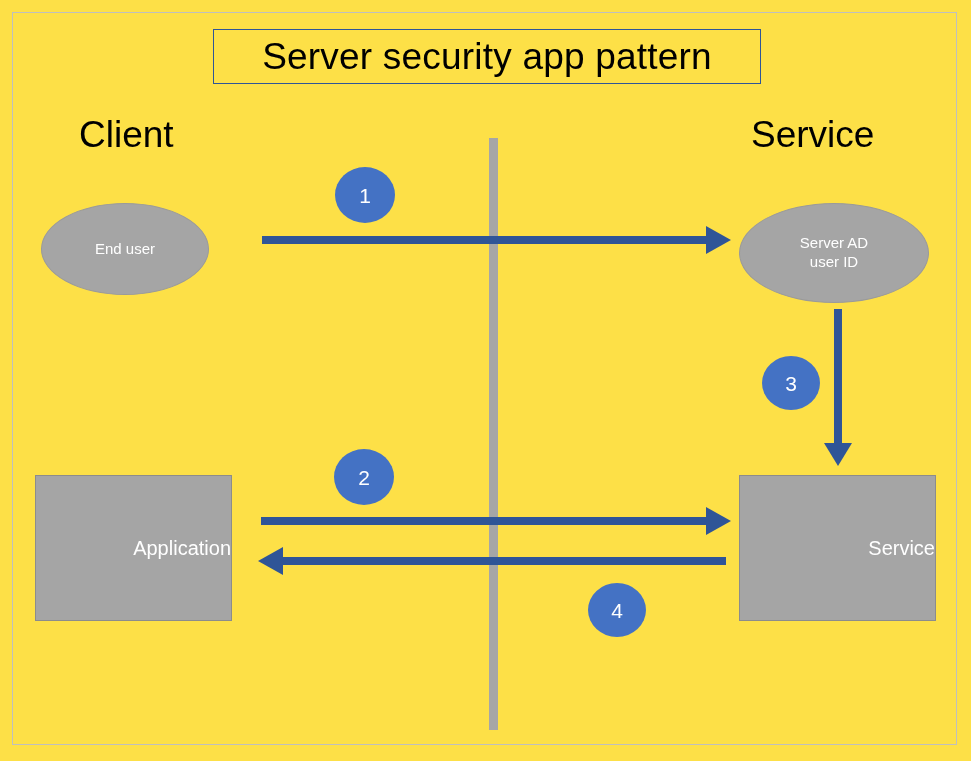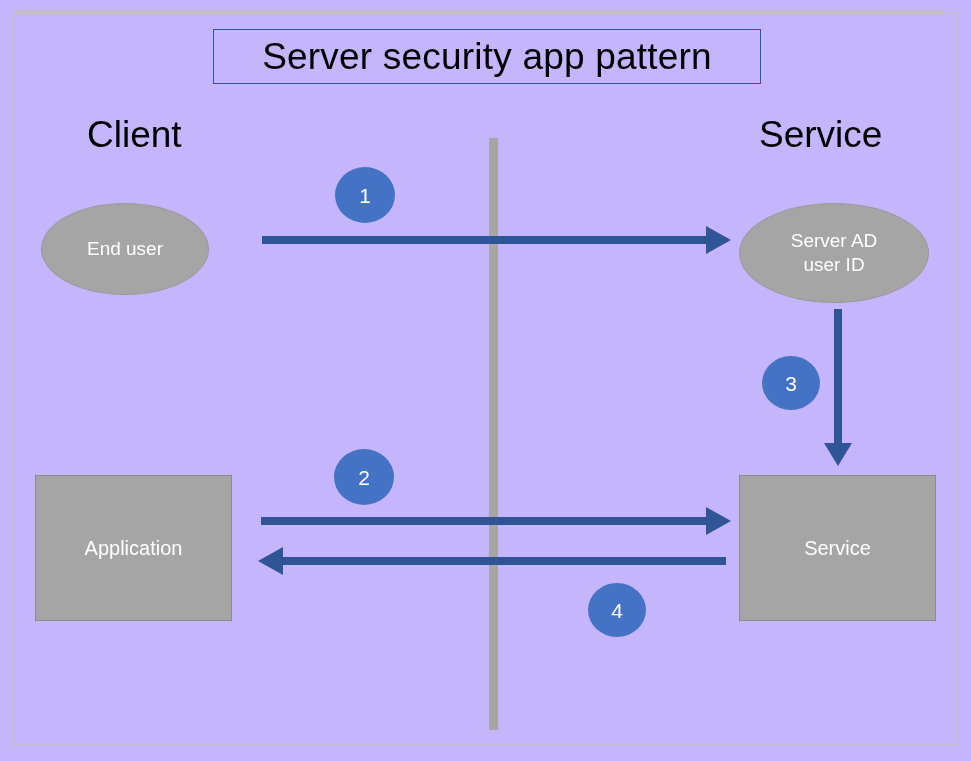--- a/index.html
+++ b/index.html
@@ -7,21 +7,21 @@
     padding: 0;
     background: #ffffff;
   }
   body {
     font-family: "Liberation Sans", sans-serif;
   }
   #canvas {
     position: relative;
     width: 971px;
     height: 761px;
-    background: #c4b5fd;
+    background: #fde047;
     overflow: hidden;
   }
   
   .page-frame {
     position: absolute;
     left: 12px;
     top: 12px;
     width: 945px;
     height: 733px;
     border: 1px solid #bfbfbf;
@@ -47,21 +47,20 @@
     letter-spacing: 0.2px;
     white-space: nowrap;
   }
   
   .col-heading {
     position: absolute;
     font-size: 37px;
     color: #000000;
     font-weight: 400;
     white-space: nowrap;
-    margin-left: 8px;
   }
   .col-heading.client  { left: 79px;  top: 114px; }
   .col-heading.service { left: 751px; top: 114px; }
 
   
   .divider {
     position: absolute;
     left: 489px;
     top: 138px;
     width: 9px;
@@ -74,39 +73,39 @@
     position: absolute;
     background: #a5a5a5;
     border: 1px solid #9a9a9a;
     border-radius: 50%;
     box-sizing: border-box;
     display: flex;
     align-items: center;
     justify-content: center;
     text-align: center;
     color: #ffffff;
-    font-size: 19px;
+    font-size: 15px;
     line-height: 1.25;
   }
   .node-ellipse.end-user {
     left: 41px; top: 203px; width: 168px; height: 92px;
   }
   .node-ellipse.azure-ad {
     left: 739px; top: 203px; width: 190px; height: 100px;
   }
 
   
   .node-rect {
     position: absolute;
     background: #a5a5a5;
     border: 1px solid #8c8c8c;
     box-sizing: border-box;
     display: flex;
     align-items: center;
-    justify-content: center;
+    justify-content: flex-end;
     text-align: center;
     color: #ffffff;
     font-size: 20px;
   }
   .node-rect.application {
     left: 35px; top: 475px; width: 197px; height: 146px;
   }
   .node-rect.service-box {
     left: 739px; top: 475px; width: 197px; height: 146px;
   }

